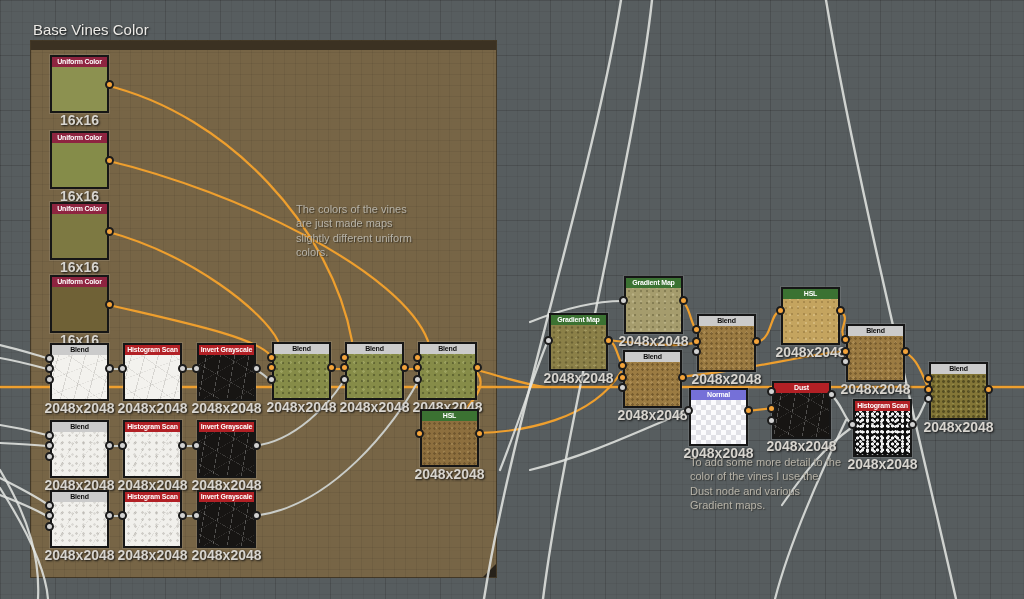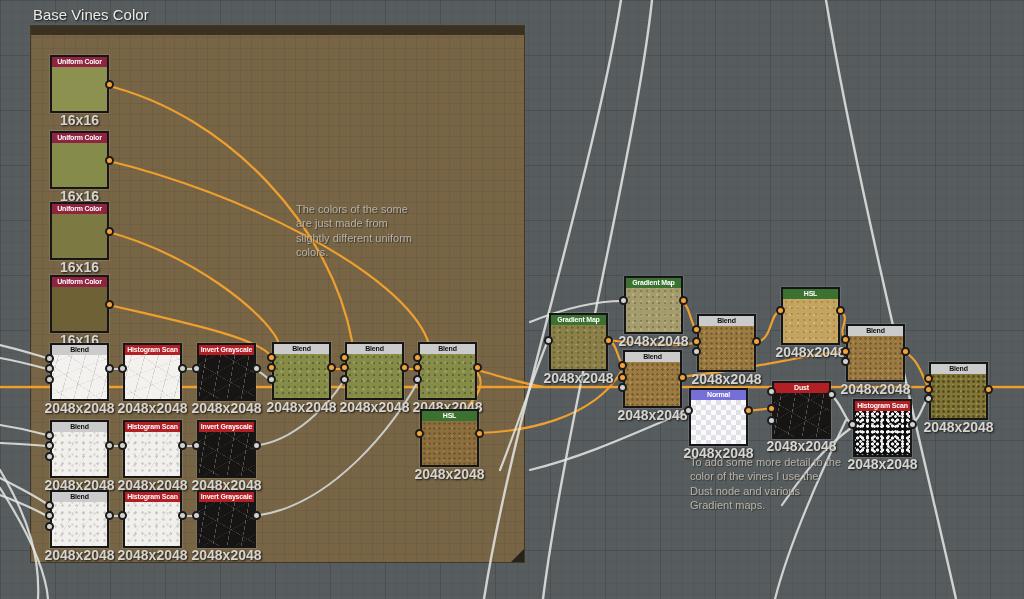--- a/index.html
+++ b/index.html
@@ -99,21 +99,21 @@
   .tx-bw-noise{background-color:#0d0d0d;background-image:
     radial-gradient(circle,#f5f5f5 1.3px,transparent 1.9px),
     radial-gradient(circle,#e8e8e8 1.1px,transparent 1.6px),
     radial-gradient(circle,#cfcfcf 1px,transparent 1.5px);
     background-size:5px 6px,7px 5px,9px 8px;background-position:0 0,2px 3px,4px 1px;}
 </style>
 </head>
 <body>
 
 <div class="canvas" id="canvas">
-    <div class="frame" style="left: 30px; top: 25px; width: 465px; height: 536px; padding-left: 28px;">
+    <div class="frame" style="left: 30px; top: 40px; width: 465px; height: 536px;">
       <div class="frame-strip"></div>
       <div class="frame-title">Base Vines Color</div>
       <div class="frame-fold"></div>
     </div>
     <svg id="wires" width="1024" height="599">
       <path d="M0,387 L1024,387" fill="none" stroke="#ee9f2e" stroke-width="2.5" stroke-linecap="round"></path>
       <path d="M105,85 C230,115 332,230 352,341" fill="none" stroke="#ee9f2e" stroke-width="2.2" stroke-linecap="round"></path>
       <path d="M105,160 C240,192 402,272 428,341" fill="none" stroke="#ee9f2e" stroke-width="2.2" stroke-linecap="round"></path>
       <path d="M105,231 C192,254 264,312 278,341" fill="none" stroke="#ee9f2e" stroke-width="2.2" stroke-linecap="round"></path>
       <path d="M105,304 C172,320 254,336 270,355" fill="none" stroke="#ee9f2e" stroke-width="2.2" stroke-linecap="round"></path>
@@ -358,15 +358,15 @@
     </div>
     <div class="node" style="left: 929px; top: 362px;">
       <div class="node-header hdr-gray">Blend</div>
       <div class="node-body tx-mossy"></div>
       <div class="port in port-o" style="top: 9.7px;"></div>
       <div class="port in port-o" style="top: 20.5px;"></div>
       <div class="port in port-g" style="top: 30.22px;"></div>
       <div class="port out port-o" style="top: 20.5px;"></div>
       <div class="size-label">2048x2048</div>
     </div>
-    <div class="note" style="left: 296px; top: 202px; width: 118px;">The colors of the some are just made from slightly different uniform colors.</div>
+    <div class="note" style="left: 296px; top: 202px; width: 118px;">The colors of the vines are just made maps slightly different uniform colors.</div>
     <div class="note" style="left: 690px; top: 455px; width: 154px;">To add some more detail to the color of the vines I use the Dust node and various Gradient maps.</div>
   </div>
 
 </body></html>

